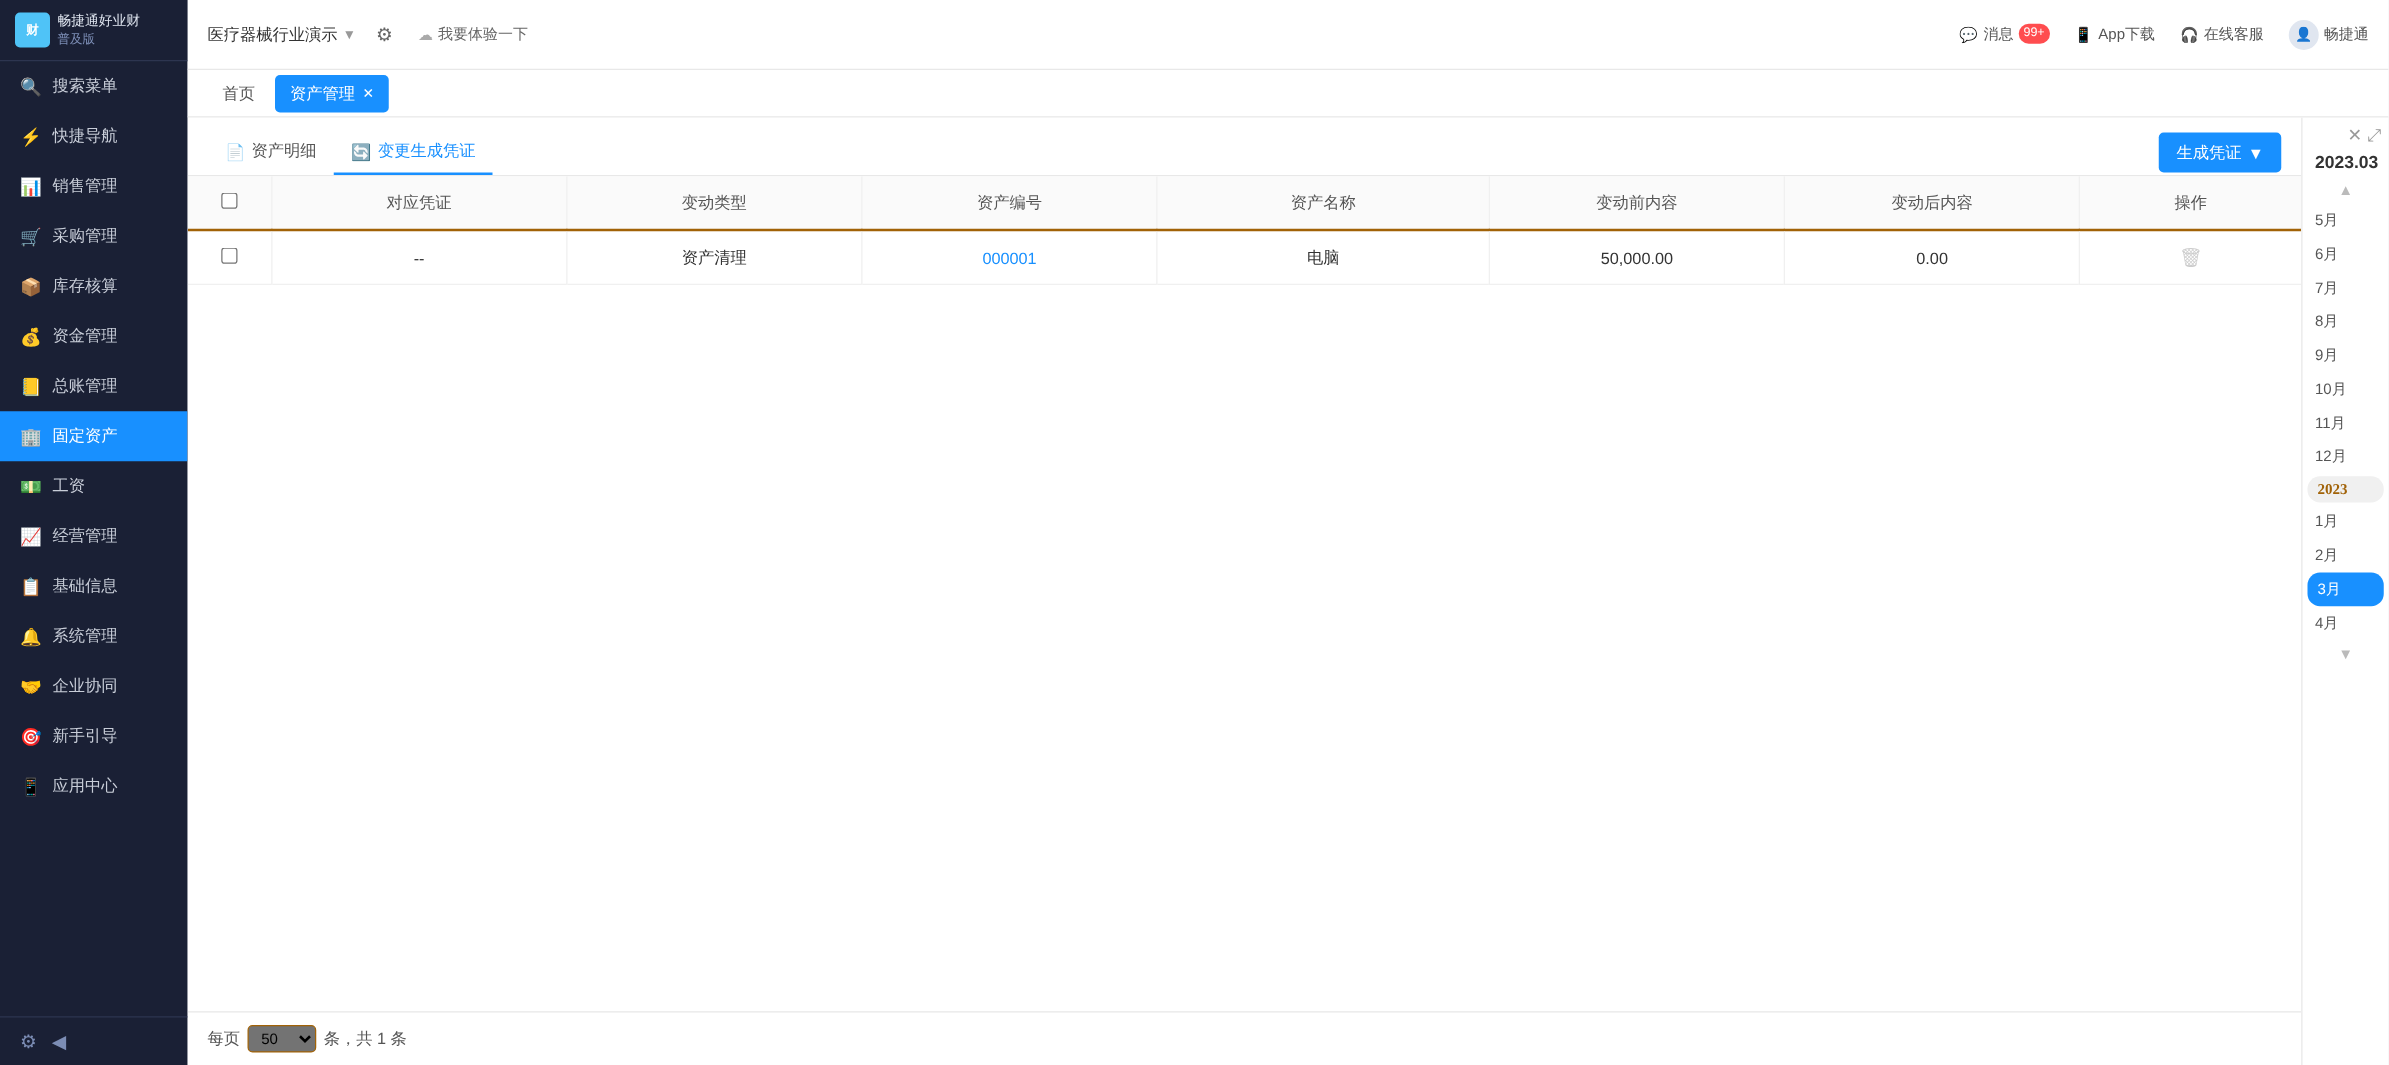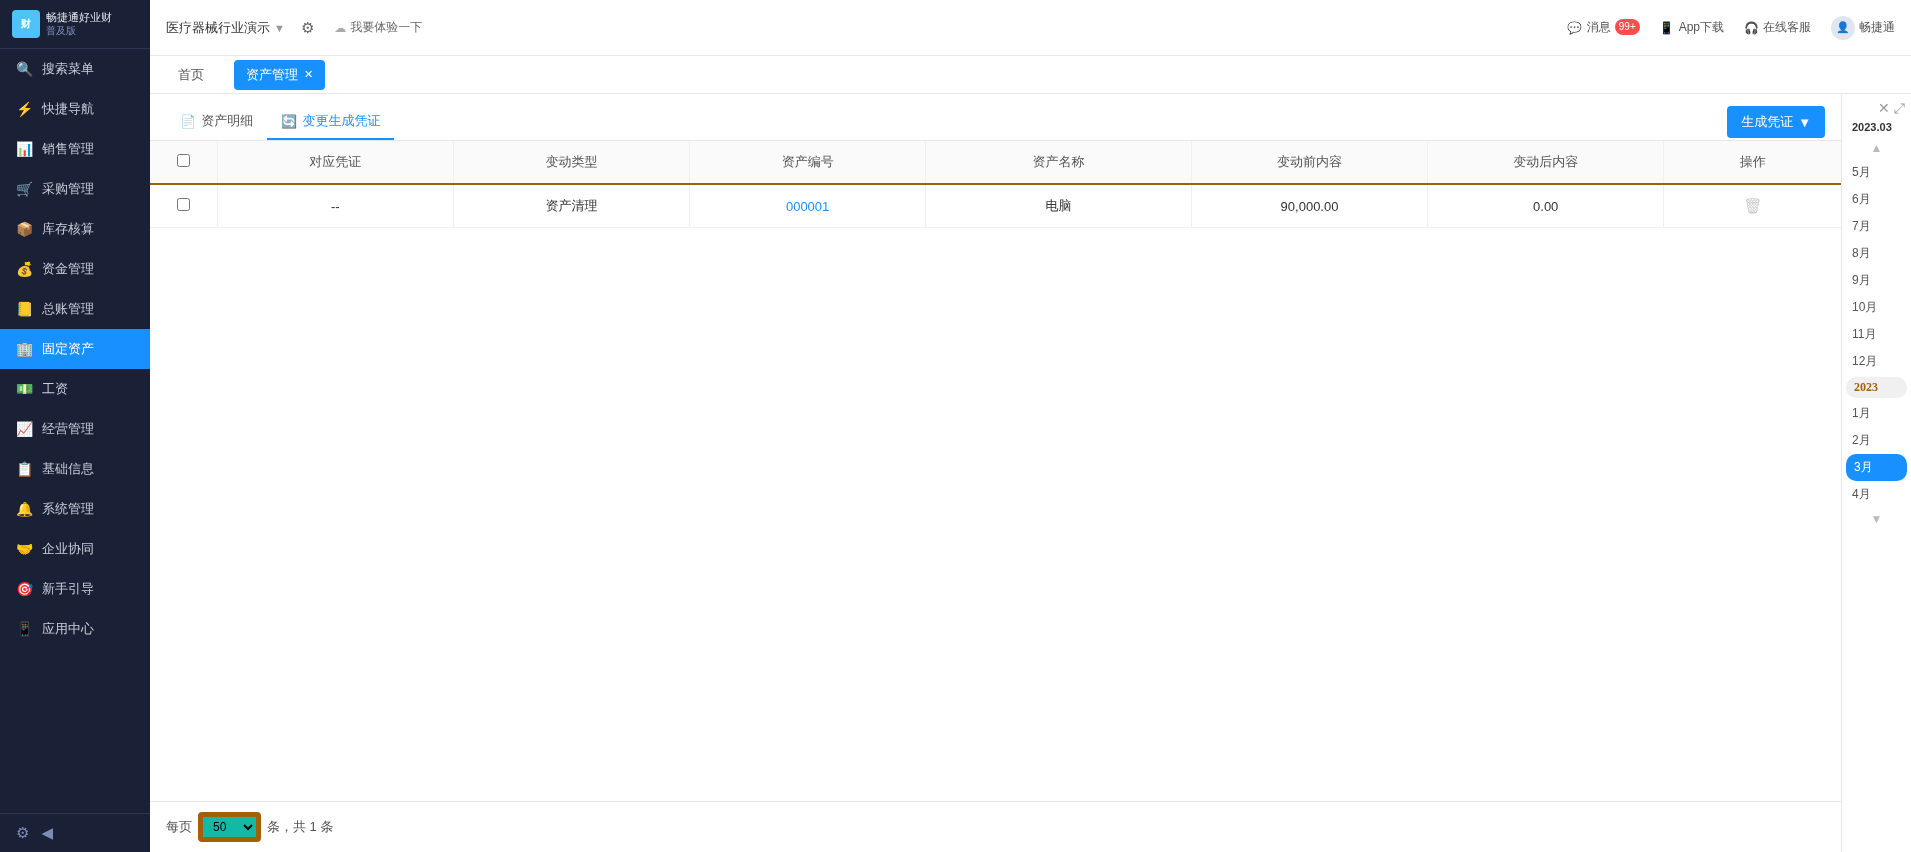--- a/index.html
+++ b/index.html
@@ -101,21 +101,21 @@
     }
 
     
     .tabs-bar {
       background: #fff;
       border-bottom: 1px solid #e8e8e8;
       display: flex;
       align-items: center;
       padding: 0 16px;
       height: 38px;
-      gap: 18px;
+      gap: 4px;
       text-align: right;
     }
     .tab-item {
       padding: 6px 12px;
       font-size: 13px;
       cursor: pointer;
       color: #555;
       border-radius: 2px;
     }
     .tab-item.active-tab {
@@ -222,25 +222,25 @@
     .pagination {
       padding: 10px 16px;
       border-top: 1px solid #e8e8e8;
       display: flex;
       align-items: center;
       gap: 6px;
       font-size: 13px;
       color: #555;
     }
     .page-select {
-      border: 5px solid #a16207;
+      border: 1px solid #a16207;
       border-radius: 4px;
       padding: 2px 6px;
       font-size: 12px;
-      background: #14b8a6;
+      background: #737373;
     }
 
     
     .right-panel {
       width: 70px;
       background: #fff;
       border-left: 1px solid #e8e8e8;
       display: flex;
       flex-direction: column;
       overflow: hidden;
@@ -251,21 +251,21 @@
       justify-content: flex-end;
       padding: 6px 6px 0;
       gap: 4px;
     }
     .right-panel-header-icon {
       cursor: pointer;
       color: #999;
       font-size: 14px;
     }
     .date-year-label {
-      font-size: 11px;
+      font-size: 14px;
       color: #333;
       padding: 4px 0 2px 10px;
       font-weight: 600;
     }
     .date-scroll {
       flex: 1;
       overflow-y: auto;
       padding: 2px 0;
     }
     .date-scroll::-webkit-scrollbar { width: 3px; }
@@ -459,21 +459,21 @@
           </thead>
           <tbody>
             <tr class="table-row">
               <td class="checkbox-cell">
                 <input type="checkbox" style="">
               </td>
               <td>--</td>
               <td>资产清理</td>
               <td style="color:#1890ff;cursor:pointer;">000001</td>
               <td>电脑</td>
-              <td>90,000.00</td>
+              <td>50,000.00</td>
               <td>0.00</td>
               <td>
                 <span class="delete-icon">🗑</span>
               </td>
             </tr>
           </tbody>
         </table>
       </div>
 
       <div class="pagination">

